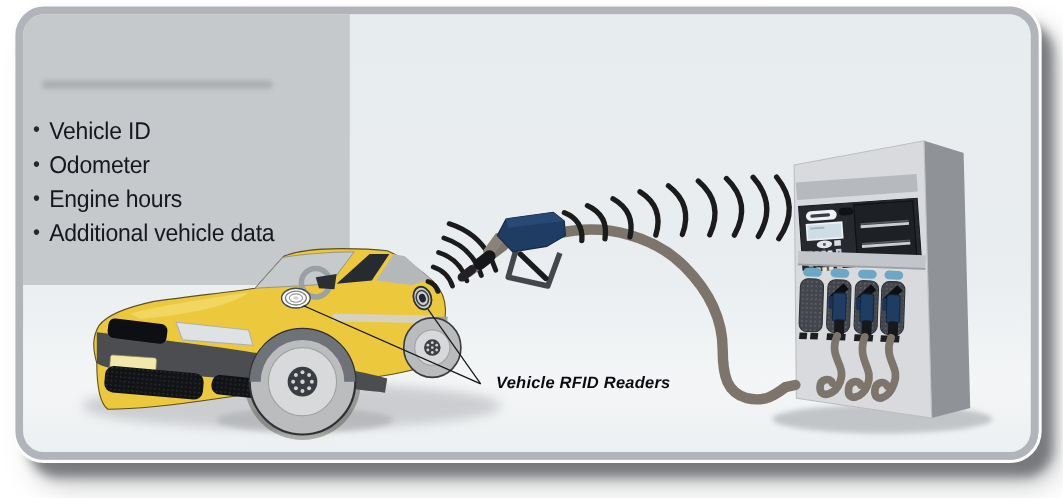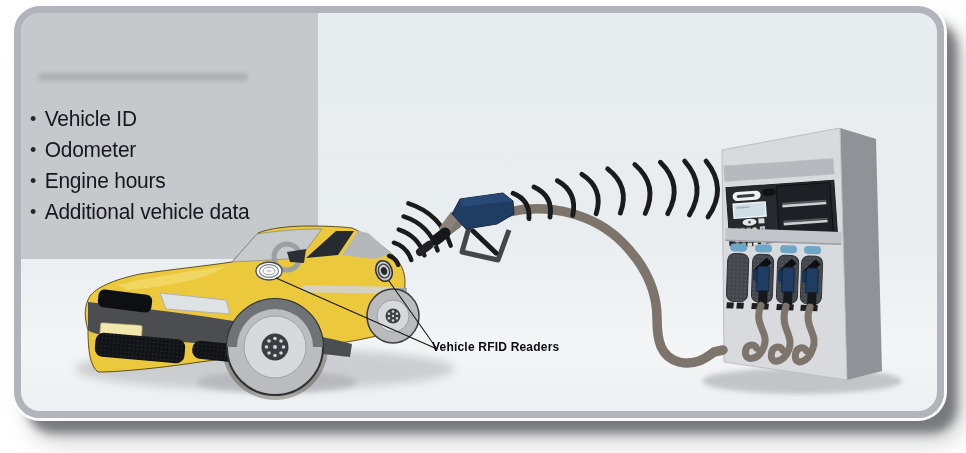--- a/index.html
+++ b/index.html
@@ -11,22 +11,22 @@
         box-shadow:0 0 0 3px #fcfcfd, 13px 15px 10px rgba(105,107,111,0.85), 18px 22px 26px rgba(130,132,136,0.45);}
   .info-panel{position:absolute;left:21px;top:13px;width:297px;height:246px;
         background:#c6c9cb;border-radius:19px 0 0 0;}
   .smudge{position:absolute;left:38px;top:73px;width:210px;height:8px;border-radius:4px;
         background:rgba(150,152,156,0.5);filter:blur(2px);}
   .scene{position:absolute;left:0;top:0;width:966px;height:453px;}
   .bullets{position:absolute;left:30px;top:103px;color:#17171f;font-size:22px;
         letter-spacing:-0.2px;transform:scaleX(0.95);transform-origin:left top;}
   .b-row{height:31px;display:flex;align-items:center;white-space:nowrap;}
   .b-row .dot{font-size:19px;margin-right:9px;color:#26262e;}
-  .rfid-label{position:absolute;left:432px;top:340px;color:#0b0b12;font-size:12px;
-        font-weight:bold;letter-spacing:0.2px;white-space:nowrap;}
+  .rfid-label{position:absolute;left:451px;top:340px;color:#0b0b12;font-size:15px;
+        font-weight:bold;letter-spacing:0.2px;white-space:nowrap;font-style:italic;}
 </style>
 </head>
 <body>
 
 <div class="card"></div>
 <div class="info-panel"></div>
 <div class="smudge"></div>
 
 <svg class="scene" viewBox="0 0 966 453">
   <defs>

